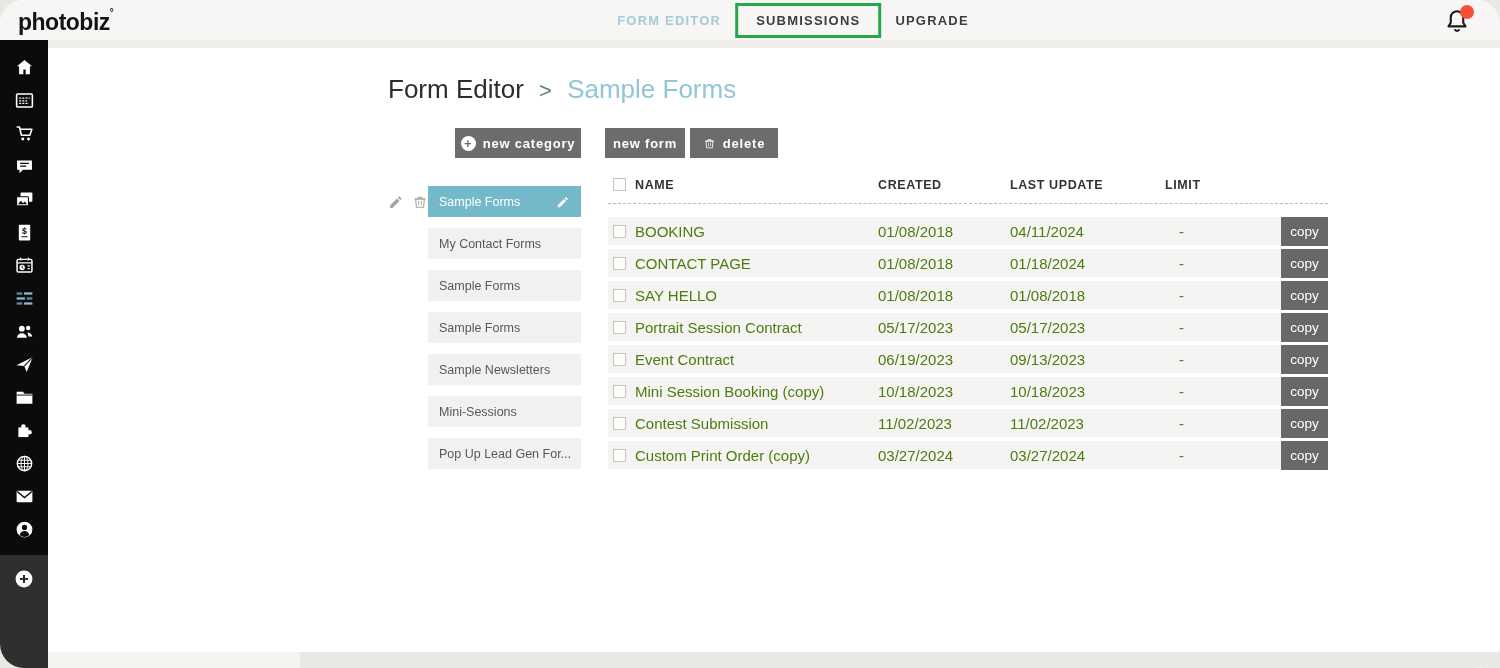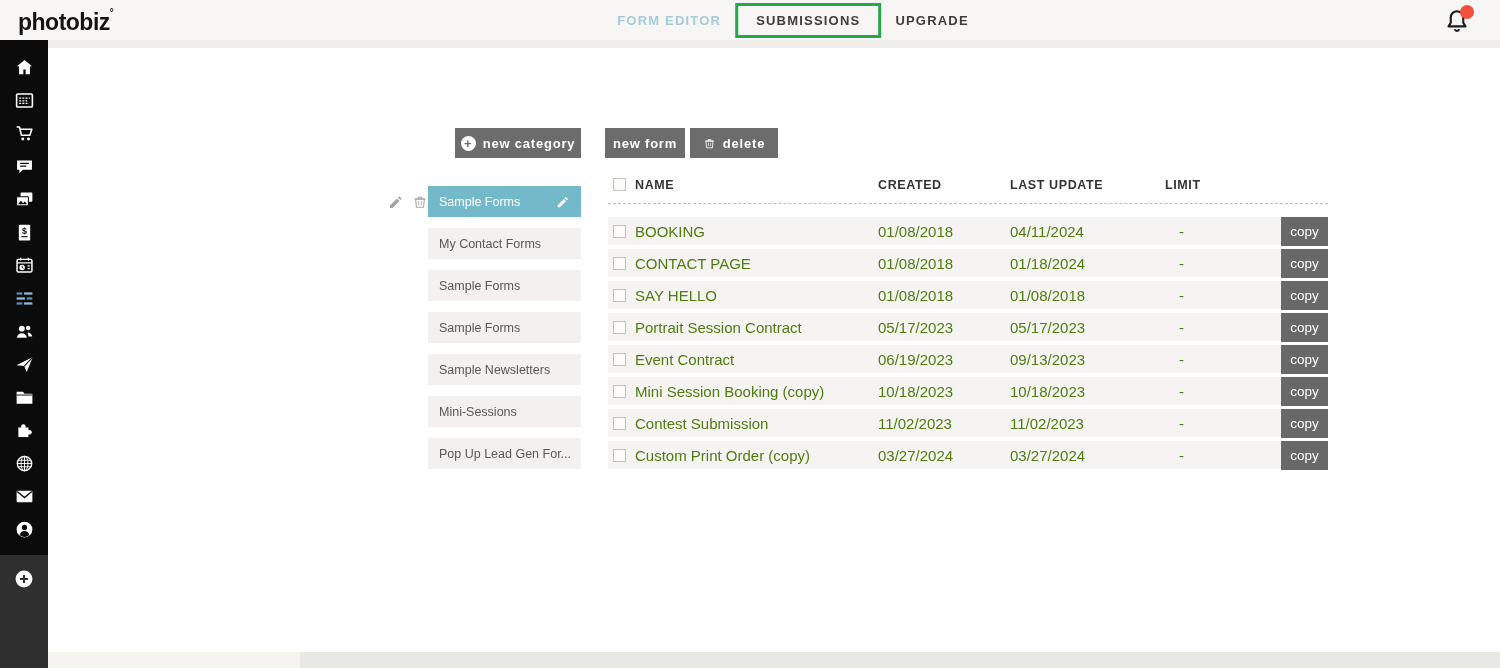--- a/index.html
+++ b/index.html
@@ -1,17 +1,17 @@
 <!DOCTYPE html>
 <html><head>
 <meta charset="utf-8">
 <style>
   * { margin:0; padding:0; box-sizing:border-box; }
   body { font-family:"Liberation Sans", sans-serif; background:#e9e9e4; }
-  .page { position:relative; width:1500px; height:668px; overflow:hidden; background:#fff; }
+  .page { position:relative; width:1500px; height:668px; overflow:hidden; background:#fff;border-radius:24px; }
 
   
   .topbar { position:absolute; left:0; top:0; width:1500px; height:40px; background:#f7f6f4; z-index:5; }
   .logo { position:absolute; left:18px; top:7px; font-size:23px; font-weight:700; color:#141414; letter-spacing:-0.5px; }
   .logo sup { font-size:10px; vertical-align:14px; }
   .tabs { position:absolute; left:793px; top:0; height:40px; transform:translateX(-50%); display:flex; align-items:center; gap:14px; }
   .tab { font-size:13px; font-weight:600; letter-spacing:1.2px; color:#3d3d3d; cursor:pointer; white-space:nowrap; }
   .tab.active { color:#a5cbd9; }
   .tab-annotation { border:3px solid #25a84c; padding:7px 18px; background:transparent; }
   .bell-wrap { position:absolute; right:28px; top:6px; width:30px; height:30px; }
@@ -206,20 +206,25 @@
     </div>
   </div>
 
   <div class="topstrip"></div>
   <div class="bottomstrip">
       <div class="left-part"></div>
     </div>
 
   <div class="main">
 
+    <div class="breadcrumb">
+      <span class="bc-section">Form Editor</span>
+      <span class="bc-sep">&gt;</span>
+      <span class="bc-current">Sample Forms</span>
+    </div>
 
     <button class="btn btn-new-category">
       <span class="plus-bullet">+</span>
       <span>new category</span>
     </button>
     <button class="btn btn-new-form">
       <span>new form</span>
     </button>
     <button class="btn btn-delete">
       <svg viewBox="0 0 24 24" style="width:13px;height:13px;">

